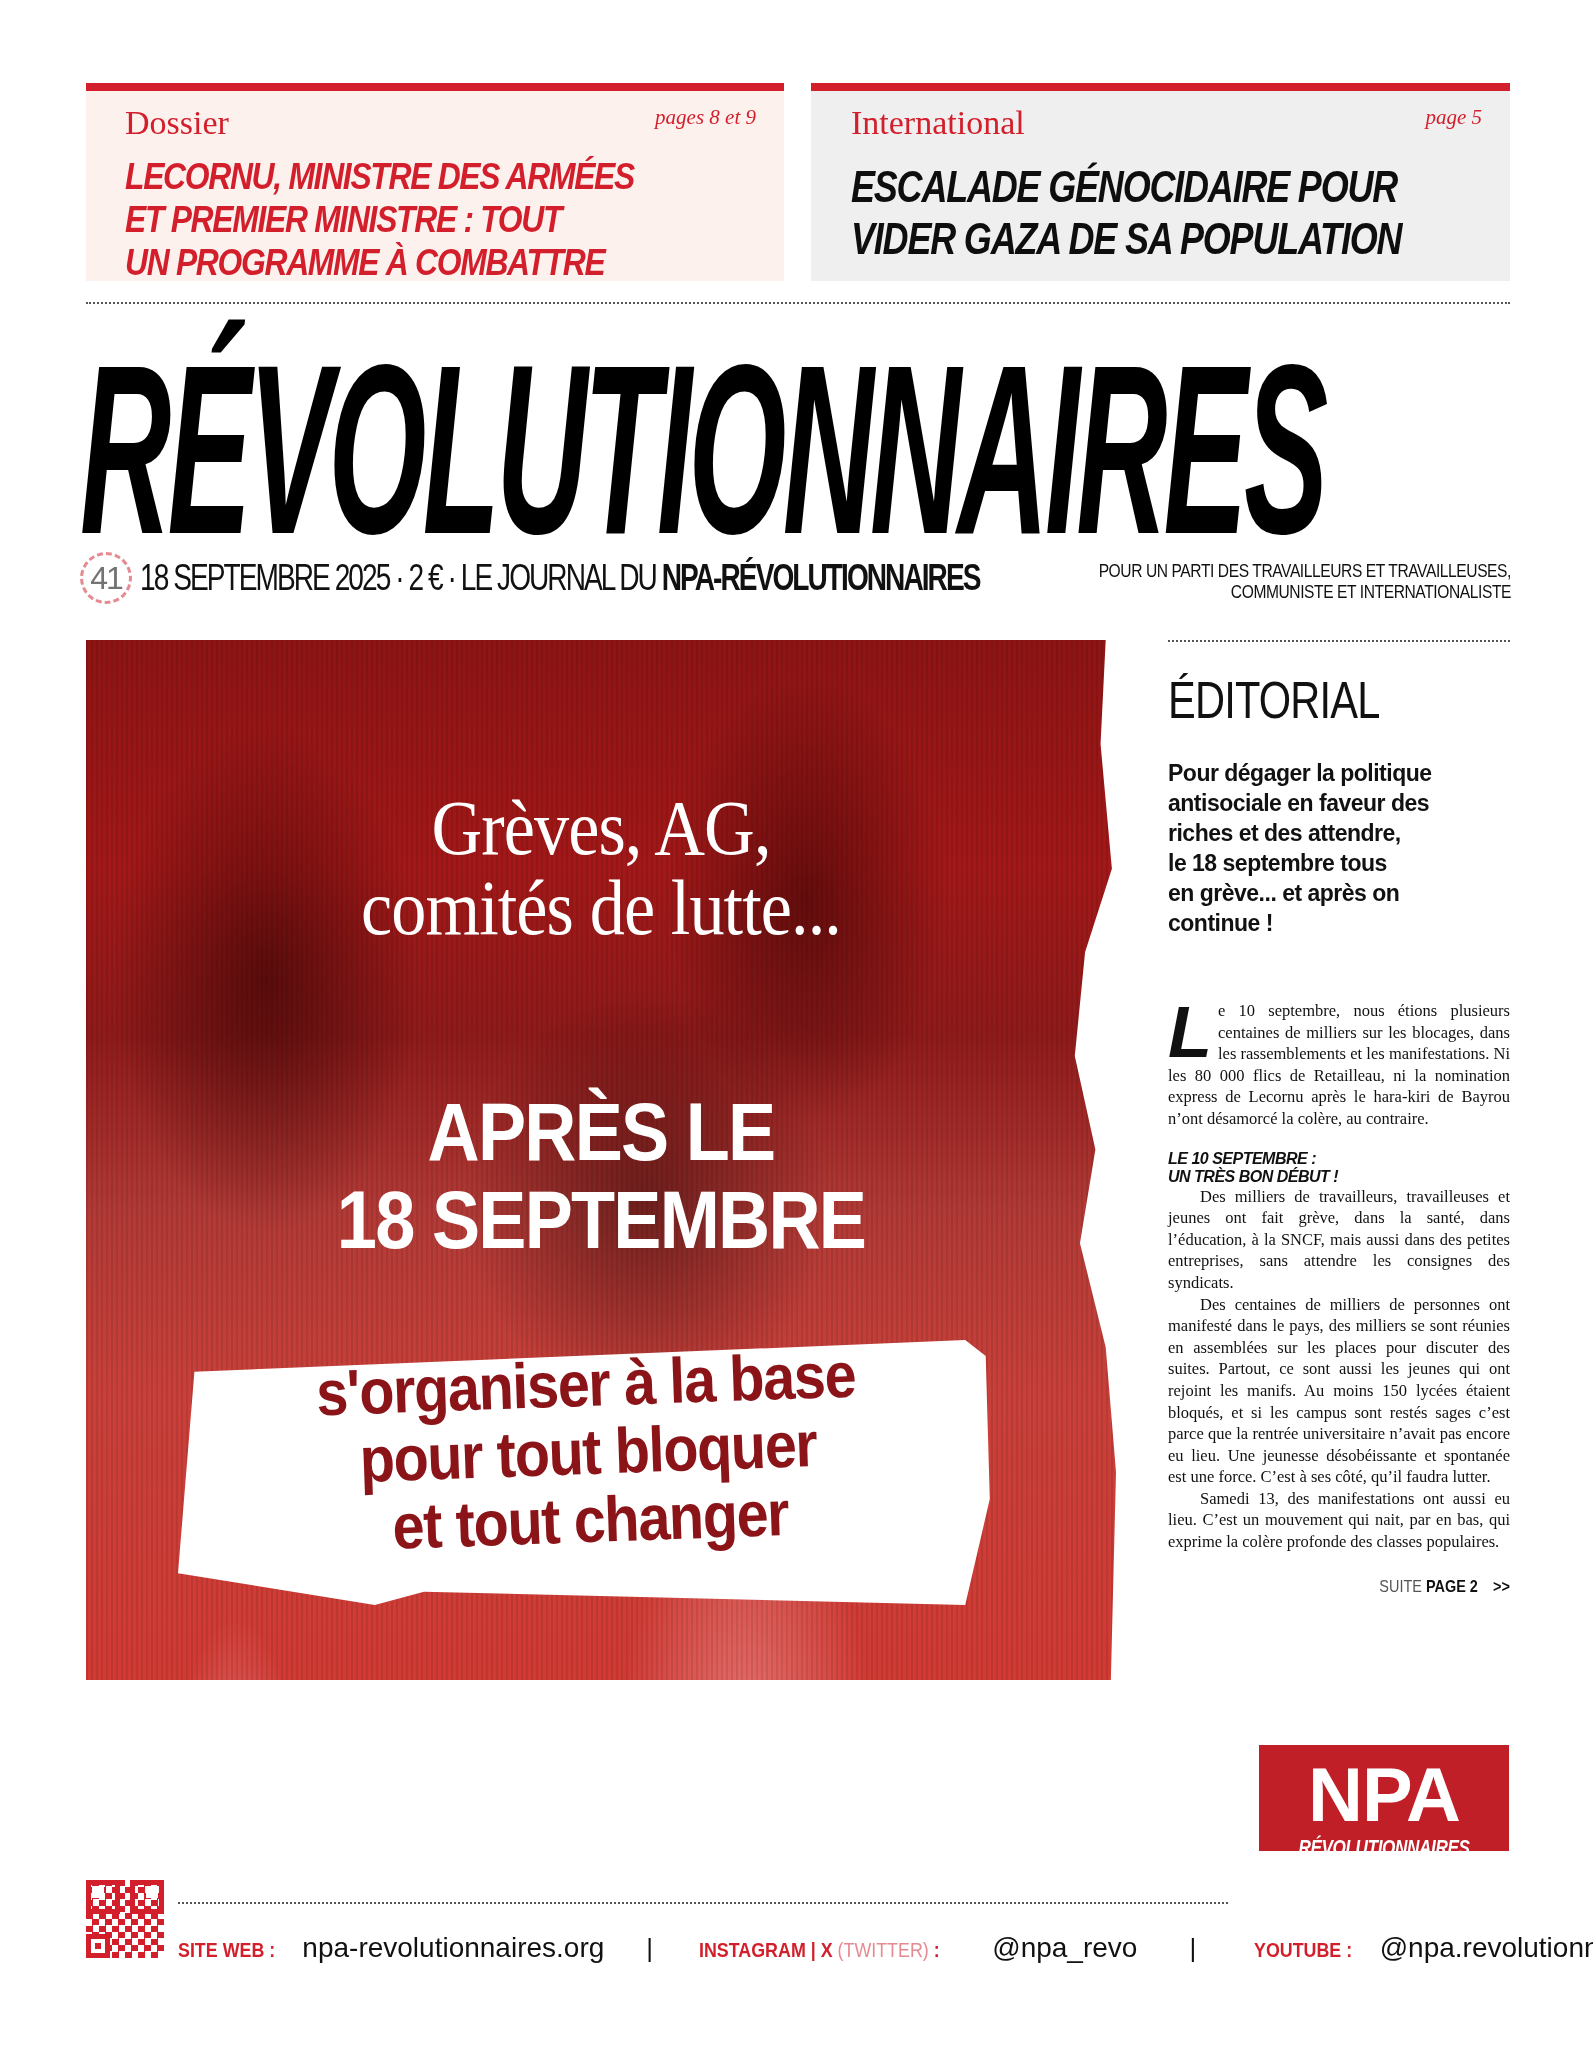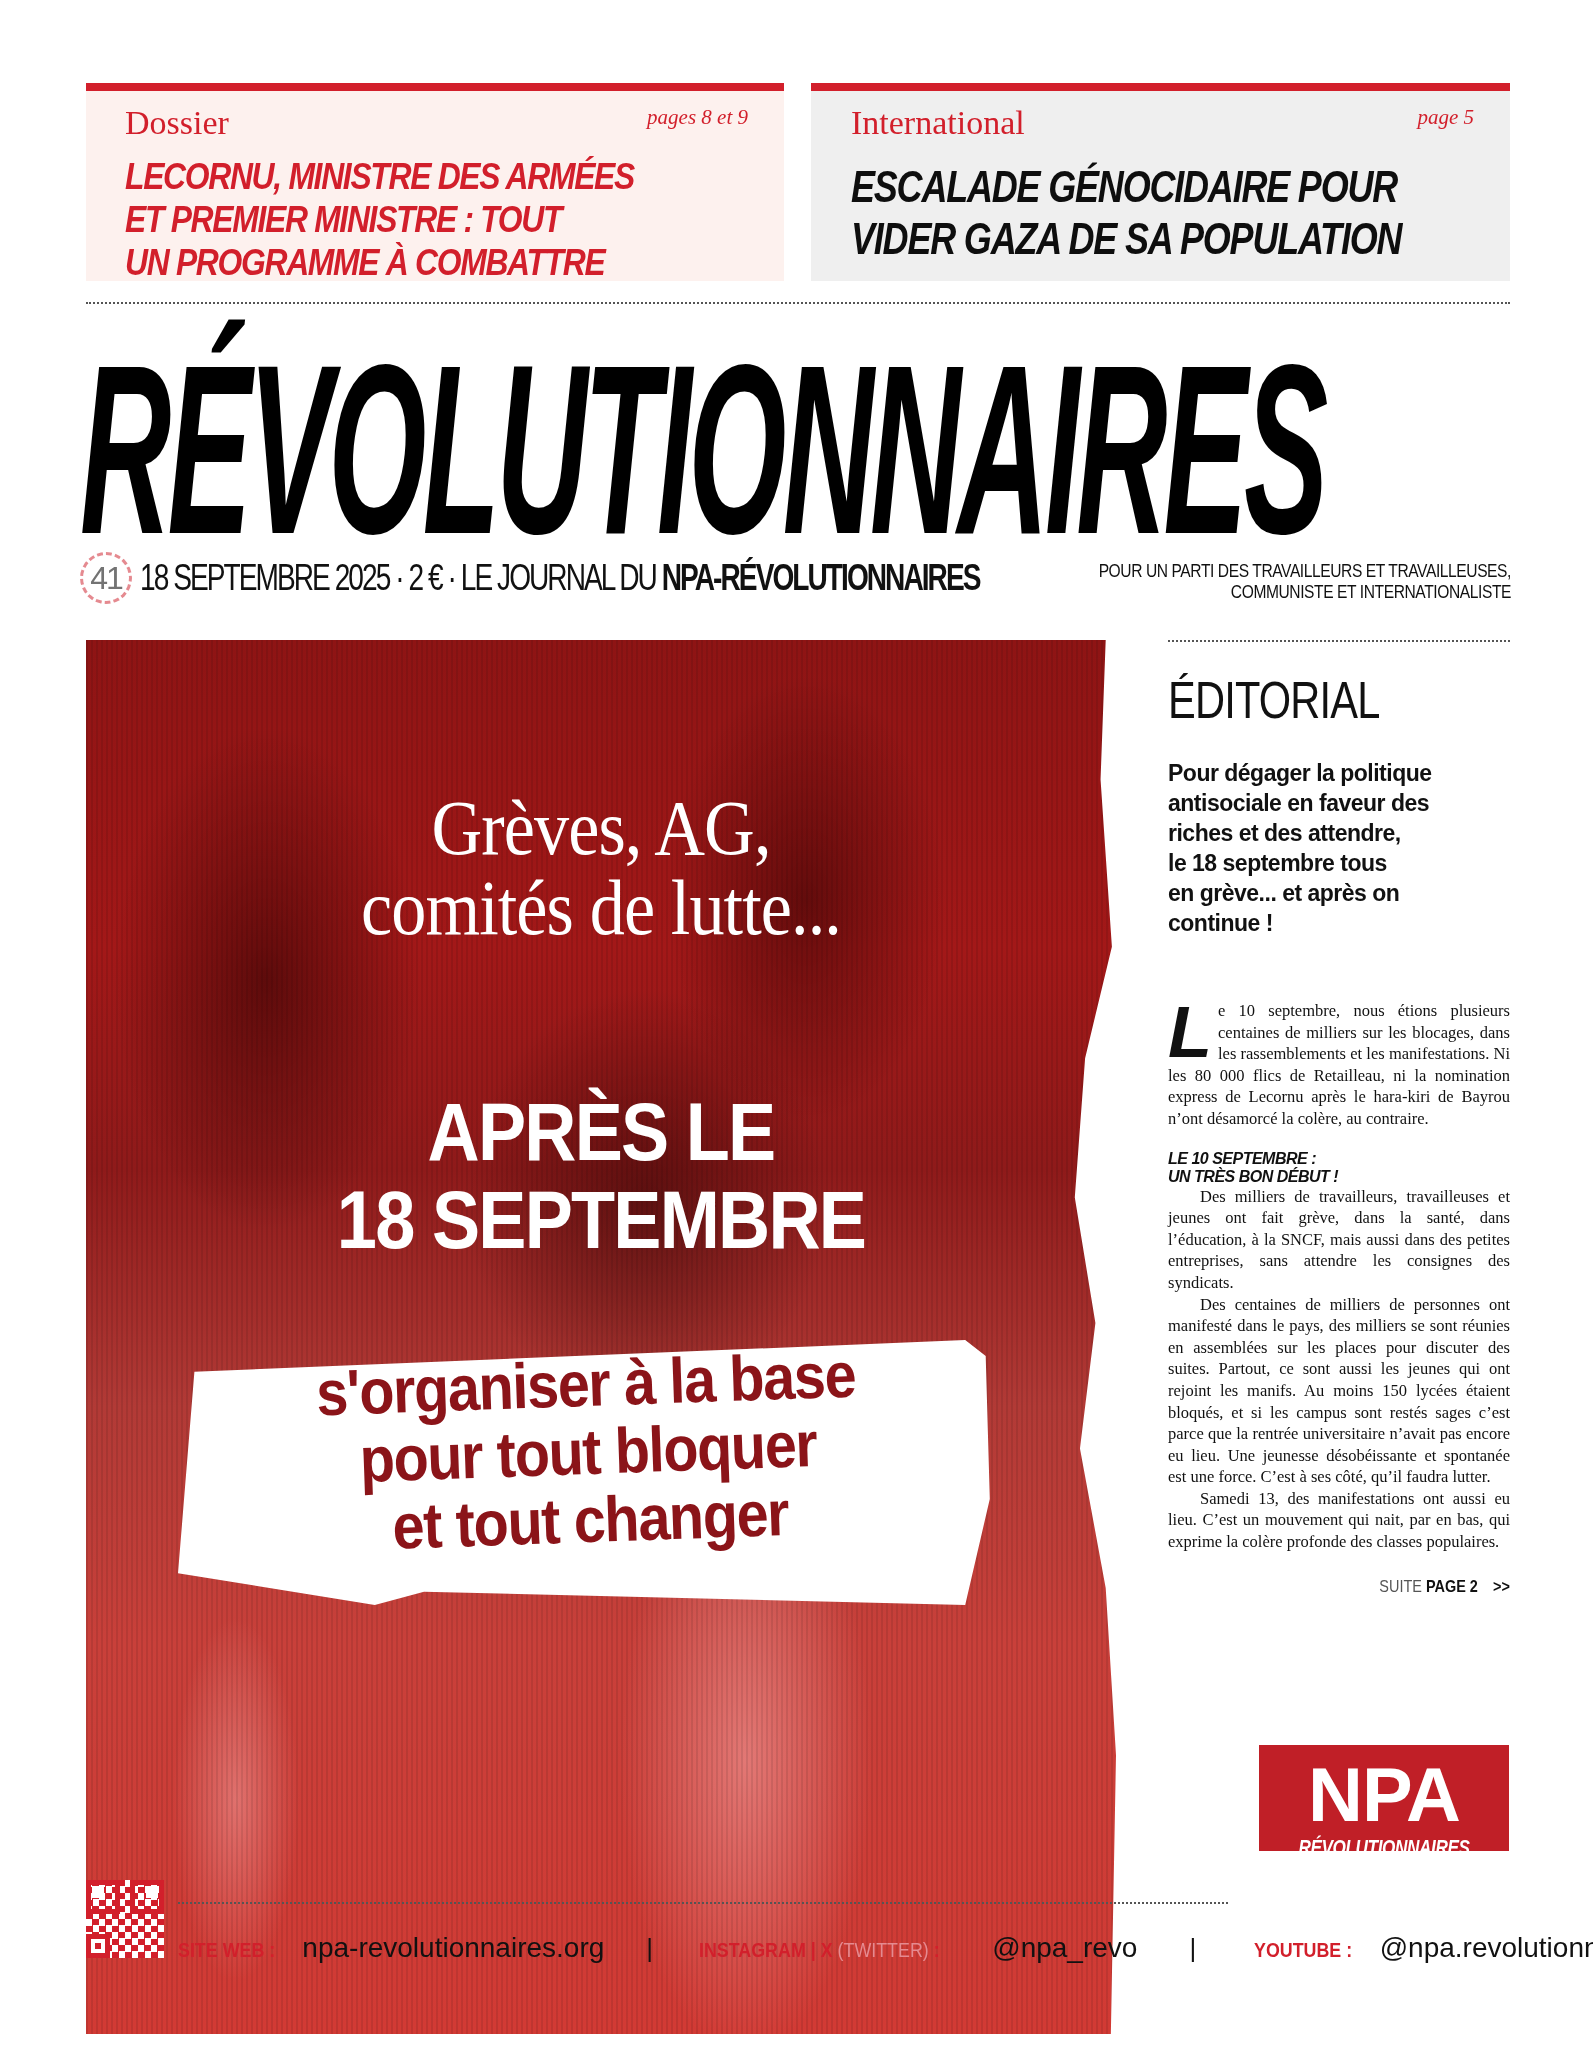--- a/index.html
+++ b/index.html
@@ -4,41 +4,41 @@
 <style>
   * { box-sizing: border-box; margin: 0; padding: 0; }
   html, body { width: 1593px; height: 2048px; background: #ffffff; overflow: hidden; }
   body { position: relative; font-family: "Liberation Sans", sans-serif; color: #111; }
 
   
   .teaser { position: absolute; top: 83px; height: 198px; border-top: 8px solid #d21f2b; padding: 12px 22px 0 20px; }
   .teaser.dossier { left: 86px; width: 698px; background: #fdf1ee; padding-left: 39px; }
   .teaser.intl { left: 811px; width: 699px; background: #efefef; padding-left: 40px; }
   .teaser .kicker { font-family: "Liberation Serif", serif; font-size: 34px; color: #d21f2b; line-height: 40px; }
-  .teaser .pages { position: absolute; right: 36px; top: 14px; font-family: "Liberation Serif", serif; font-style: italic; font-size: 21px; color: #d21f2b; }
+  .teaser .pages { position: absolute; right: 28px; top: 14px; font-family: "Liberation Serif", serif; font-style: italic; font-size: 21px; color: #d21f2b; }
   .teaser .headline { margin-top: 12px; font-family: "Liberation Sans", sans-serif; font-weight: 700; font-style: italic; font-stretch: condensed; line-height: 43px; letter-spacing: -1.5px; transform-origin: left top; }
   .teaser.dossier .headline { color: #d21f2b; font-size: 37px; transform: scaleX(0.86); width: 760px; }
   .teaser.intl .headline { color: #0e0e0e; font-size: 45px; line-height: 52px; margin-top: 18px; transform: scaleX(0.80); width: 860px; }
 
   
   .dotrule { position: absolute; height: 0; border-top: 2px dotted #555; }
 
   
   .masthead { position: absolute; left: 80px; top: 328px; width: 1450px; height: 215px; overflow: visible; }
   .masthead .title { font-family: "Liberation Sans", sans-serif; font-weight: 700; font-style: italic; font-size: 196px; line-height: 200px; letter-spacing: -6px; color: #000; transform: scale(0.645, 1.23); transform-origin: left top; white-space: nowrap; display: inline-block; }
 
   
   .issue-line { position: absolute; left: 80px; top: 553px; height: 50px; display: flex; align-items: center; white-space: nowrap; }
   .issue-badge { width: 52px; height: 52px; border-radius: 50%; border: 3px dashed #e58a90; color: #737373; display: flex; align-items: center; justify-content: center; font-size: 32px; font-stretch: condensed; letter-spacing: -2px; margin-right: 8px; }
   .issue-text { font-family: "Liberation Sans Narrow", "Liberation Sans", sans-serif; font-size: 36px; letter-spacing: -2.5px; transform: scaleX(0.78); transform-origin: left center; display: inline-block; }
   .issue-text b { font-weight: 700; }
   .tagline { position: absolute; right: 82px; top: 560px; text-align: right; font-size: 19px; line-height: 21px; letter-spacing: -0.5px; transform: scaleX(0.82); transform-origin: right top; width: 520px; }
 
   
-  .poster { position: absolute; left: 86px; top: 640px; width: 1030px; height: 1394px; overflow: hidden;
+  .poster { position: absolute; left: 86px; top: 640px; width: 1030px; height: 1040px; overflow: hidden;
     background:
       radial-gradient(ellipse 220px 360px at 180px 340px, rgba(40,0,0,.55), transparent 70%),
       radial-gradient(ellipse 200px 320px at 720px 260px, rgba(40,0,0,.5), transparent 70%),
       radial-gradient(ellipse 260px 300px at 560px 560px, rgba(30,0,0,.45), transparent 70%),
       radial-gradient(ellipse 180px 420px at 660px 1120px, rgba(255,190,190,.45), transparent 70%),
       radial-gradient(ellipse 90px 260px at 150px 1160px, rgba(255,190,190,.4), transparent 70%),
       linear-gradient(180deg, #8e1414 0%, #a31818 22%, #8f1a1a 38%, #b23a36 55%, #c9403a 72%, #d23a34 100%);
     clip-path: polygon(0 0, 99% 0, 98.5% 10%, 99.6% 22%, 97% 30%, 96% 40%, 98% 49%, 96.5% 58%, 99% 68%, 100% 80%, 99.5% 100%, 0 100%);
   }
   .poster .noise { position: absolute; inset: 0; opacity: .35;

